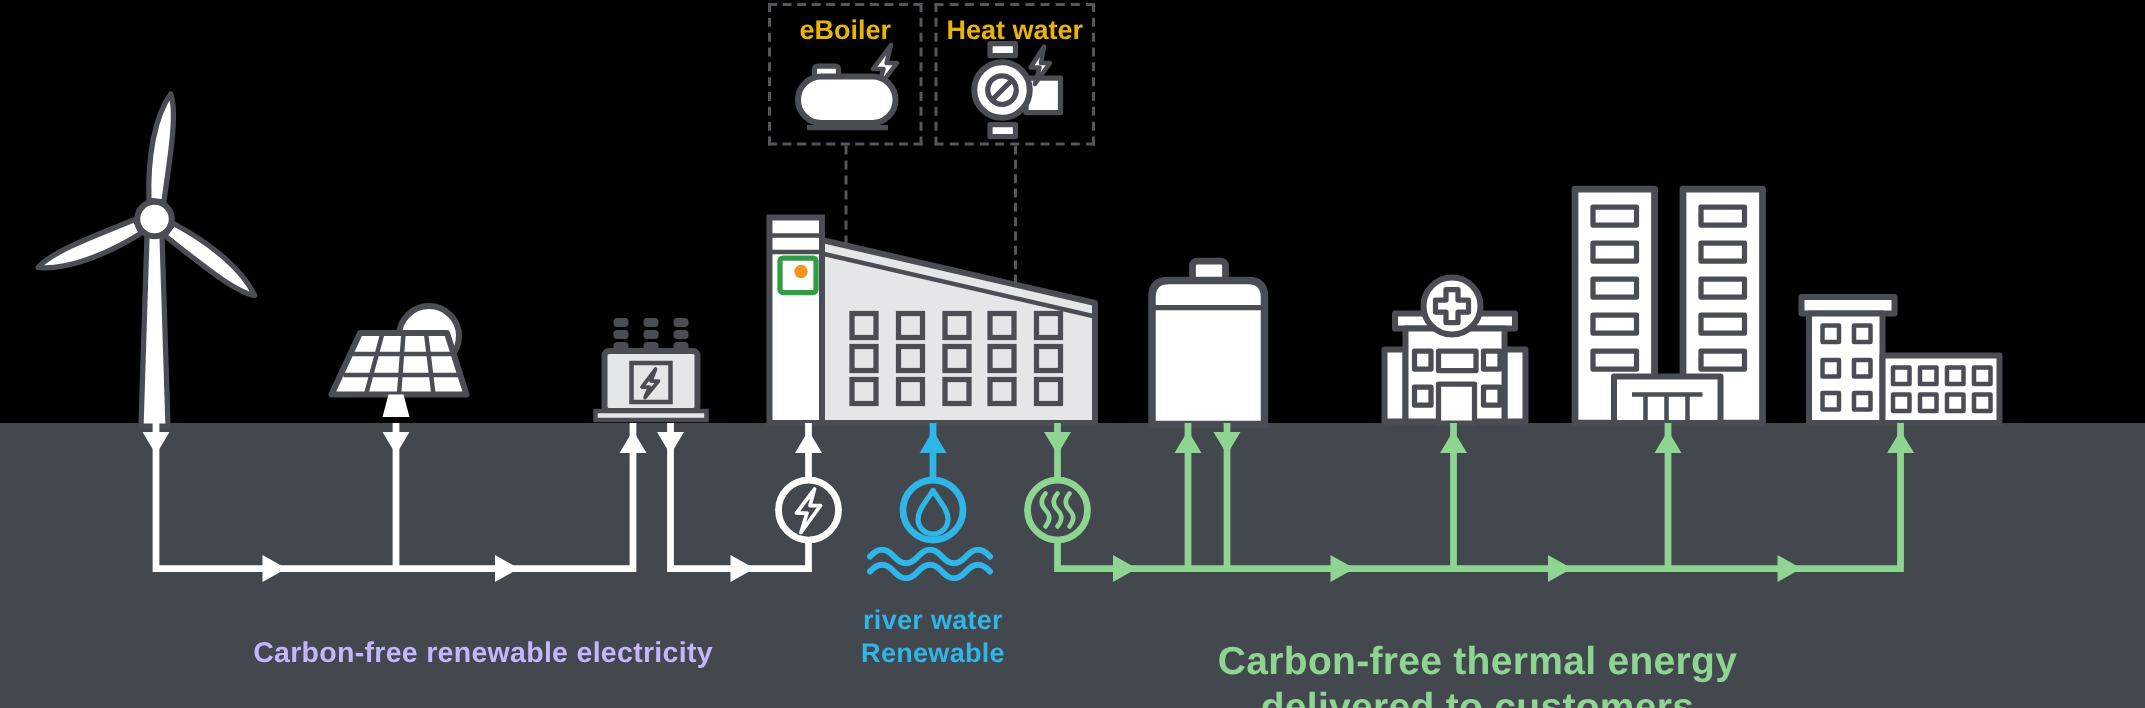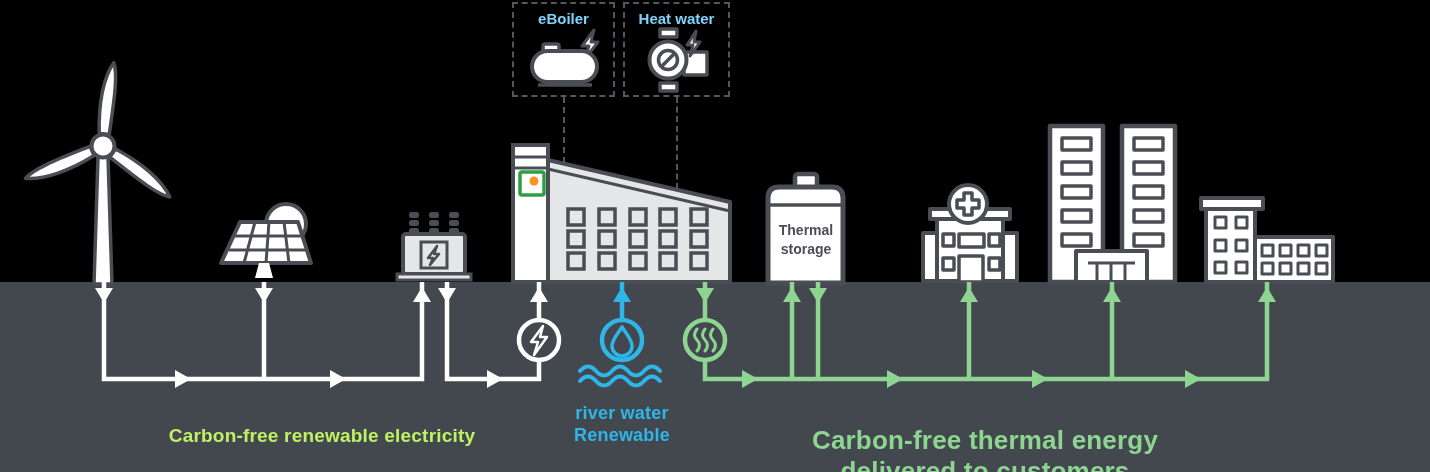--- a/index.html
+++ b/index.html
@@ -7,24 +7,24 @@
     position:relative;width:1430px;height:472px;background:#000000;
     overflow:hidden;font-family:"Liberation Sans",sans-serif;
   }
   .stage svg{position:absolute;left:0;top:0;}
   .label{position:absolute;font-weight:bold;letter-spacing:.2px;}
   .dashed-box{
     position:absolute;border:2px dashed #54565B;box-sizing:border-box;
     text-align:center;
   }
   .dashed-box .box-title{
-    margin-top:6px;font-size:15px;font-weight:bold;color:#7dd3fc;
+    margin-top:6px;font-size:18px;font-weight:bold;color:#eab308;
   }
   .dashed-conn{position:absolute;width:0;border-left:2px dashed #54565B;}
-  .lbl-electricity{left:122px;top:425px;width:400px;text-align:center;color:#bef264;font-size:19px;}
+  .lbl-electricity{left:122px;top:425px;width:400px;text-align:center;color:#c4b5fd;font-size:19px;}
   .lbl-river{left:520px;top:402px;width:204px;text-align:center;color:#2FB6E9;font-size:18px;line-height:22px;}
   .lbl-thermal{left:760px;top:425px;width:450px;text-align:center;color:#8FD592;font-size:26px;}
   .lbl-storage{left:764px;top:221px;width:84px;text-align:center;color:#4A4E54;font-size:14px;line-height:19px;font-weight:bold;position:absolute;}
 </style>
 </head>
 <body>
 
 <div class="stage">
 
 <svg width="1430" height="472" viewBox="0 0 1430 472">
@@ -235,24 +235,20 @@
 
   <div class="dashed-box" style="left:512px;top:2px;width:103px;height:95px;">
     <div class="box-title">eBoiler</div>
   </div>
   <div class="dashed-box" style="left:623px;top:2px;width:107px;height:95px;">
     <div class="box-title">Heat water</div>
   </div>
   <div class="dashed-conn" style="left:563px;top:97px;height:66px;"></div>
   <div class="dashed-conn" style="left:676px;top:97px;height:92px;"></div>
 
-  <div class="lbl-storage">
-    <span style="display:block">Thermal</span>
-    <span style="display:block">storage</span>
-  </div>
 
   <div class="label lbl-electricity">Carbon-free renewable electricity</div>
 
   <div class="label lbl-river">
     <span style="display:block">river water</span>
     <span style="display:block">Renewable</span>
   </div>
 
   <div class="label lbl-thermal">Carbon-free thermal energy delivered to customers</div>
 

